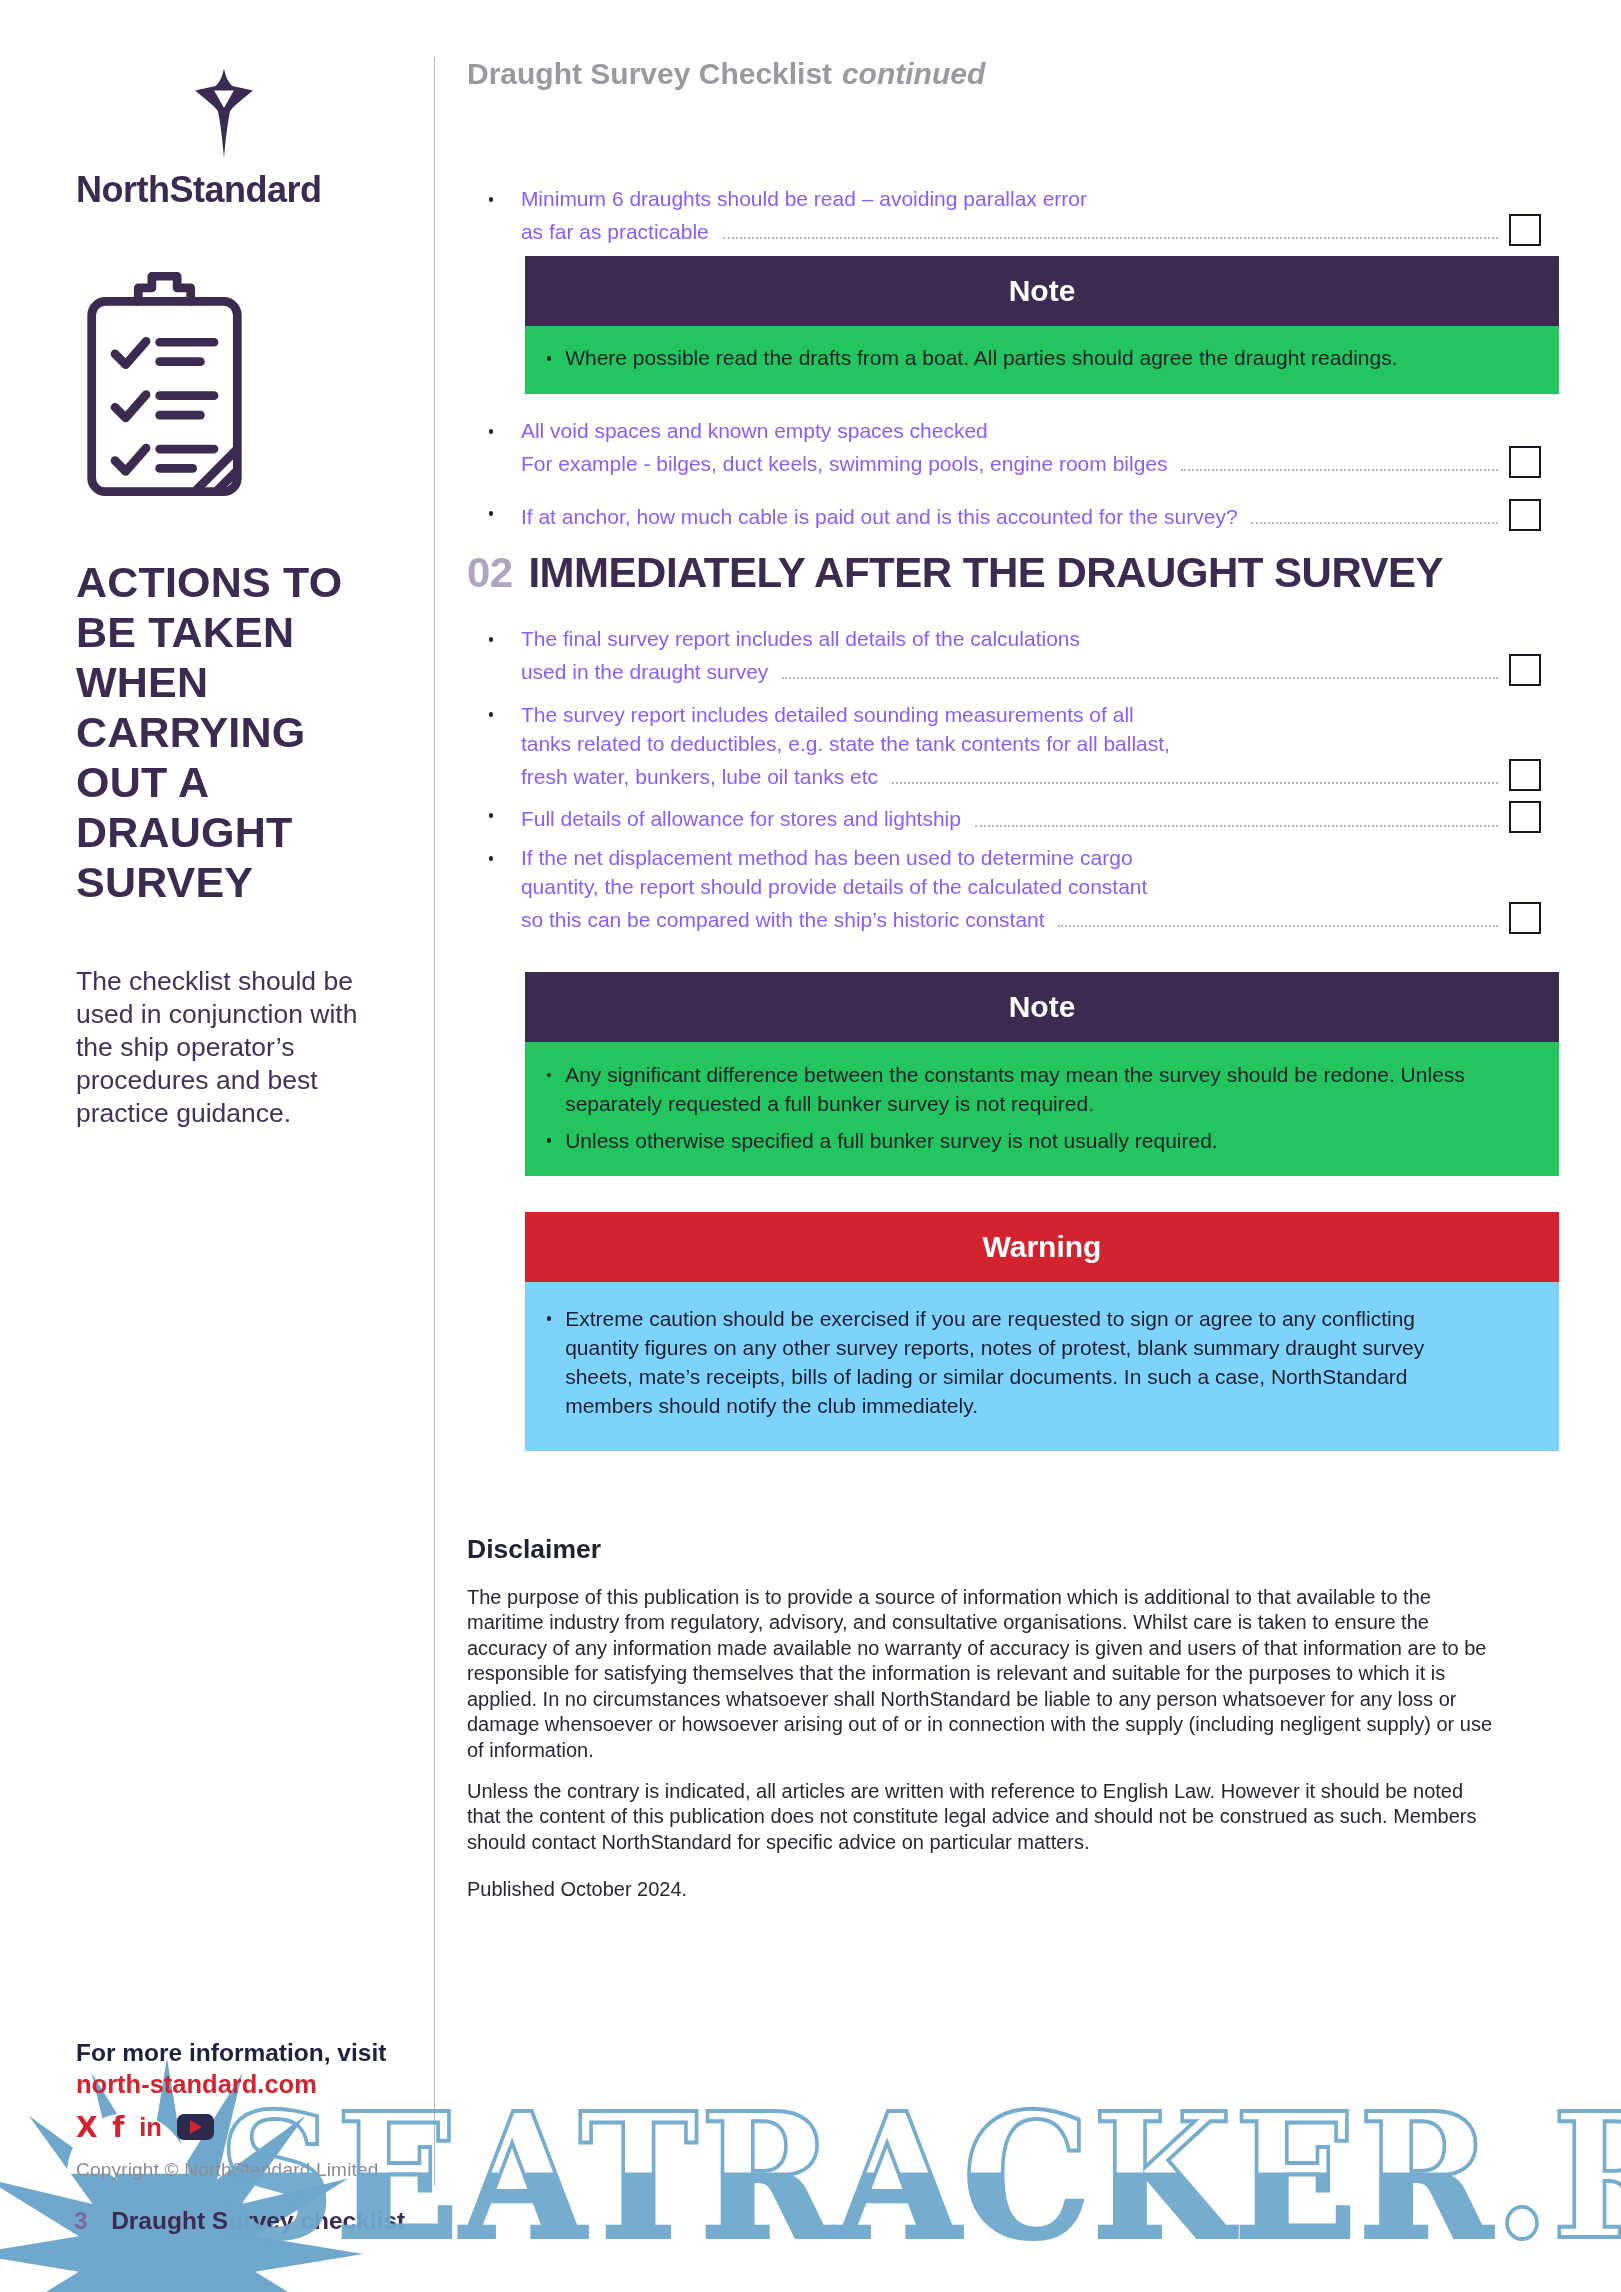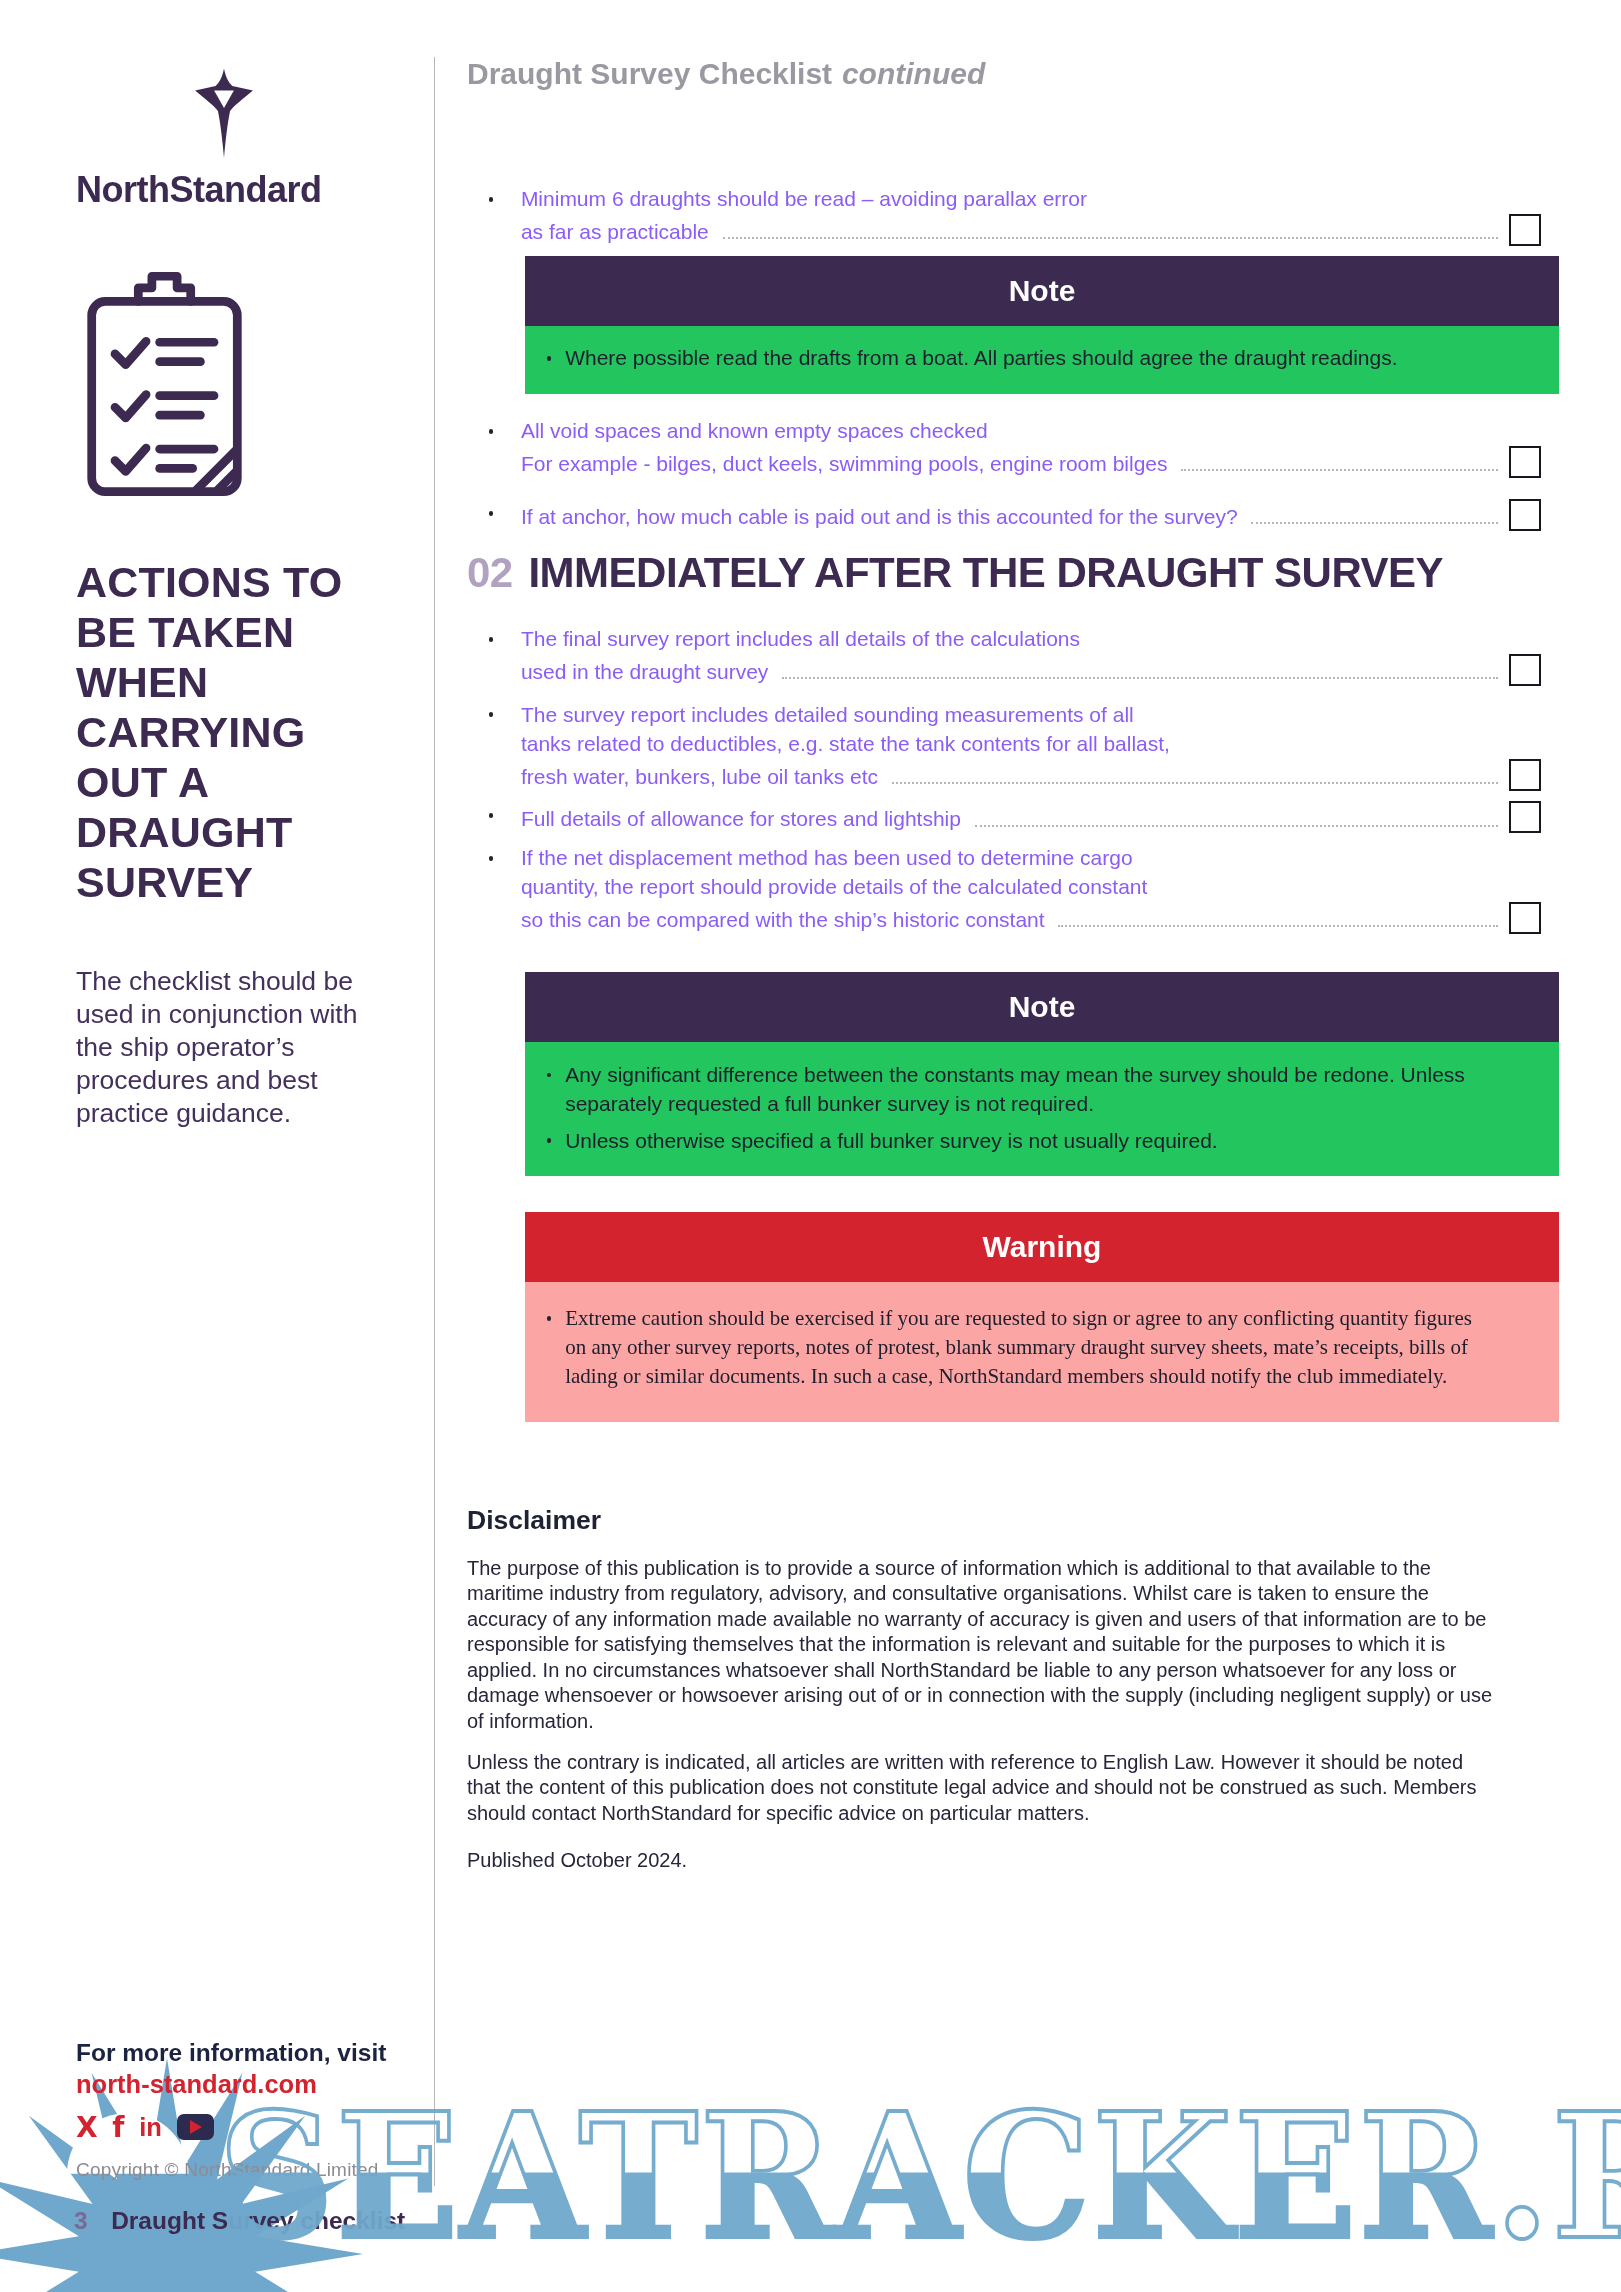--- a/index.html
+++ b/index.html
@@ -46,21 +46,21 @@
   .line { font-size:21px; line-height:29px; color:#8b5cf6; }
   .line.last { display:flex; align-items:flex-end; min-height:33px; }
   .line.last > span:first-child { white-space:nowrap; }
   .leader { flex:1; border-bottom:2px dotted #b8b2bc; margin:0 11.8px 6.9px 13.7px; min-width:29px; }
   .checkbox { width:32px; height:32px; border:2px solid #17171f; background:#fff; flex:0 0 auto; cursor:pointer; }
 
   .note-box { margin-left:58px; width:1034px; }
   .note-head { height:70px; background:#3d2a50; color:#ffffff; font-size:30px; font-weight:bold; display:flex; align-items:center; justify-content:center; }
   .note-body { background:#22c55e; padding:17.6px 86px 13.7px 21.6px; }
   .warn-head { background:#d2232e; }
-  .warn-body { background:#fca5a5; padding:21.6px 69px 23.5px 21.6px;font-family:Liberation Serif, serif; }
+  .warn-body { background:#7dd3fc; padding:21.6px 69px 23.5px 21.6px; }
   .nb { display:flex; margin-bottom:7.8px; }
   .nb .dot { margin:12.7px 13.7px 0 0; }
   .nb span.txt { font-size:21px; line-height:29px; color:#1e1e2d; }
 
   .sec-head { display:flex; gap:15.7px; align-items:baseline; font-size:42px; font-weight:bold; letter-spacing:-0.5px; white-space:nowrap; }
   .sec-num { color:#b1a3c0; }
   .sec-title { color:#3d2a50; }
 
   .disc-title { font-size:26.5px; font-weight:bold; color:#1f2233; }
   .disc-p { font-size:20px; line-height:25.5px; color:#26263a; width:1027px; }

